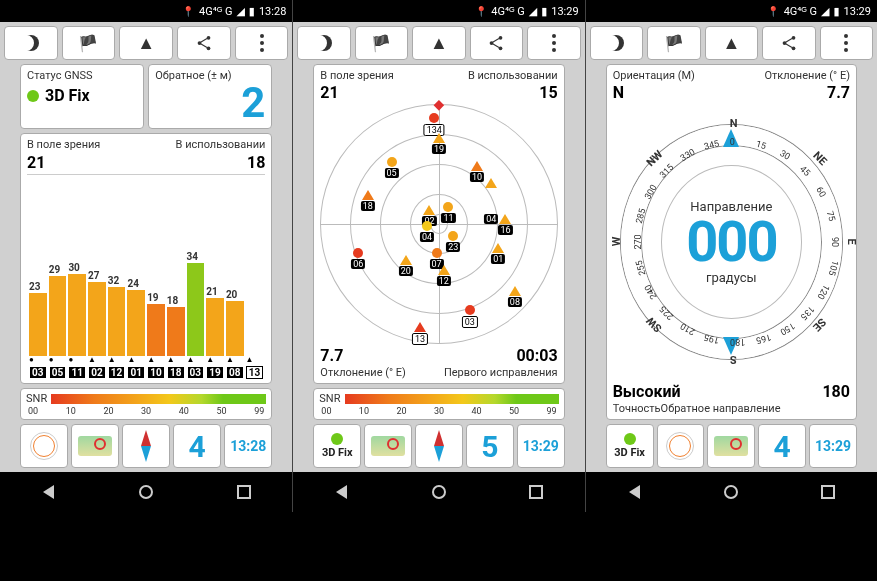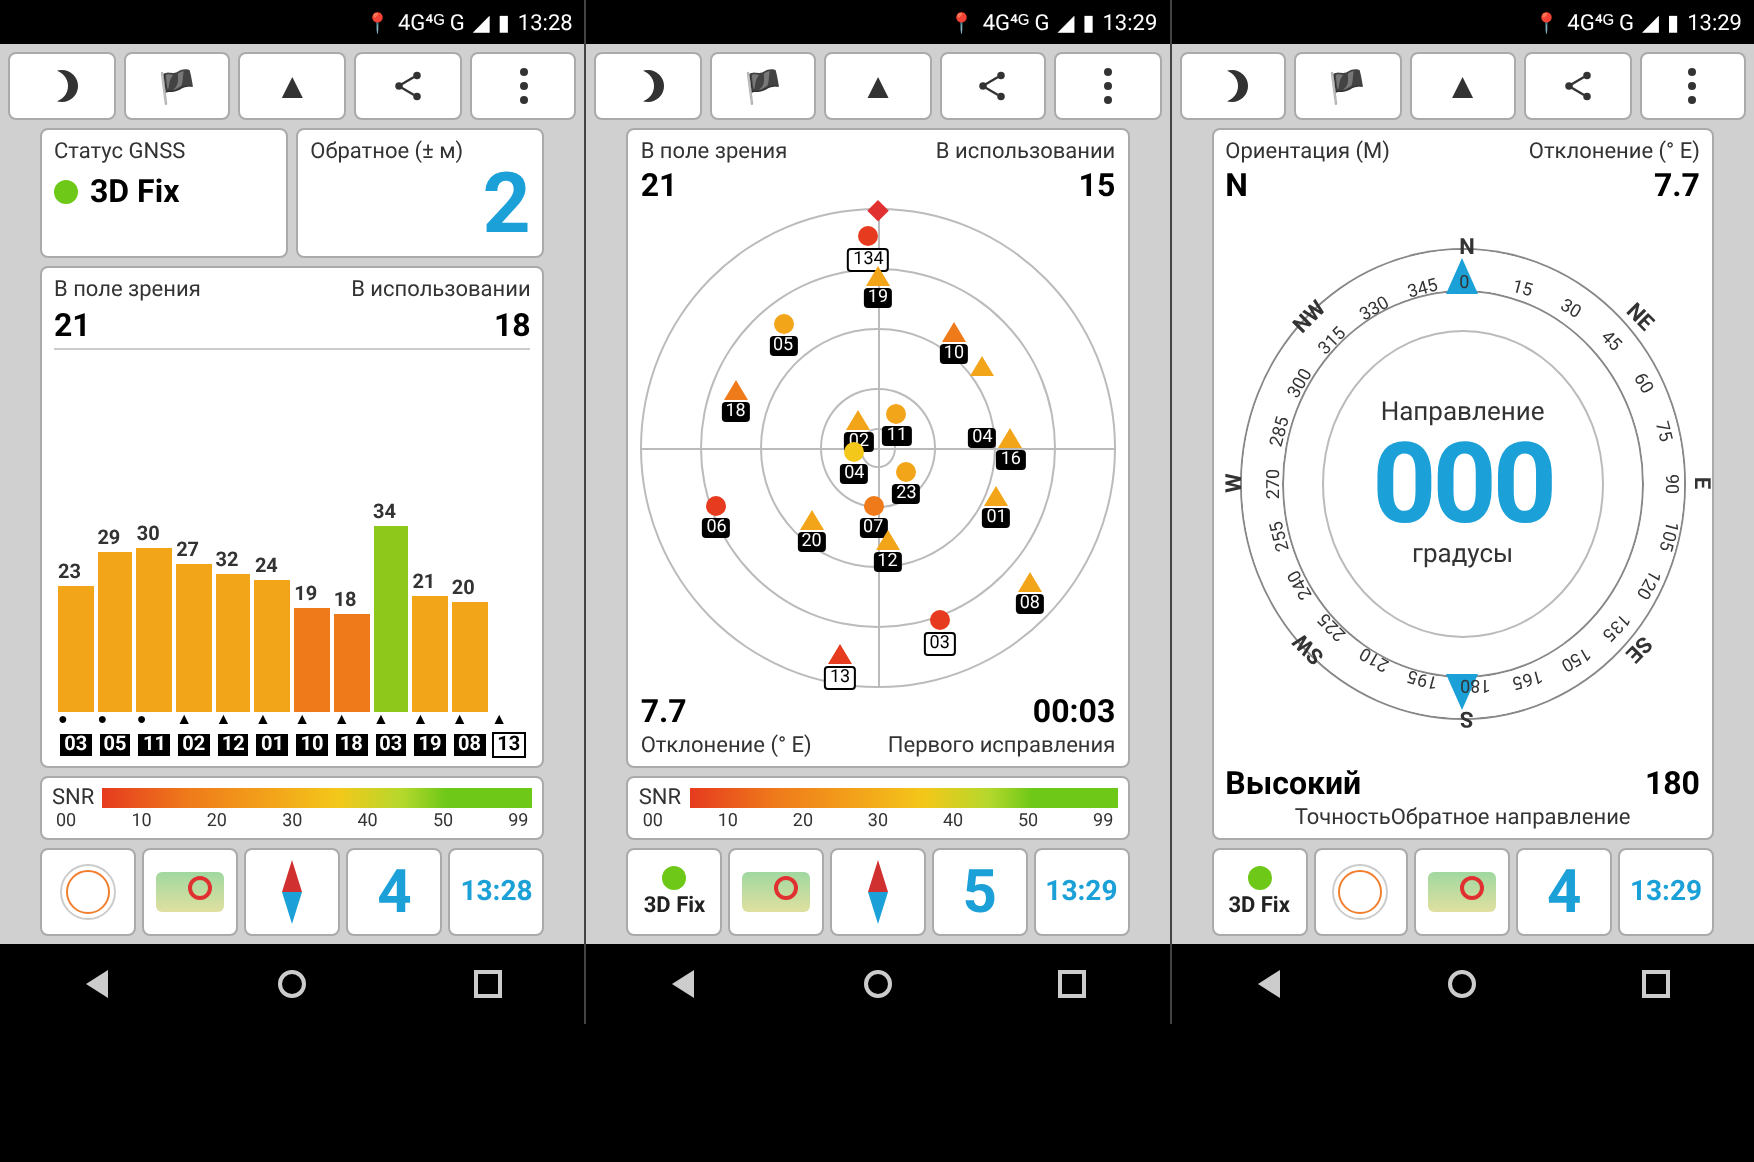--- a/index.html
+++ b/index.html
@@ -501,21 +501,21 @@
           <div class="cnum" style="left: 17px; top: 120px; transform: rotate(270deg);">270</div>
           <div class="cnum" style="left: 20.4074px; top: 94.1181px; transform: rotate(285deg);">285</div>
           <div class="cnum" style="left: 30.3975px; top: 70px; transform: rotate(300deg);">300</div>
           <div class="cnum" style="left: 46.2893px; top: 49.2893px; transform: rotate(315deg);">315</div>
           <div class="cnum" style="left: 67px; top: 33.3975px; transform: rotate(330deg);">330</div>
         </div>
       <div style="position:absolute; bottom:18px; left:6px; right:6px; display:flex; justify-content:space-between; font-size:16px; font-weight:bold;">
         <span>Высокий</span>
         <span>180</span>
       </div>
-      <div style="position:absolute; bottom:4px; left:6px; right:6px; display:flex; justify-content:center;">
+      <div style="position:absolute; bottom:4px; left:6px; right:6px; display:flex; justify-content:flex-start;">
         <div class="lbl">Точность</div>
         <div class="val-right">Обратное направление</div>
       </div>
     </div>
     <div class="bottomrow">
       <div class="card" style="flex-direction:column; gap:1px;">
           <span class="dot-green"></span>
           <span class="mini">3D Fix</span>
         </div>
       <div class="card">

